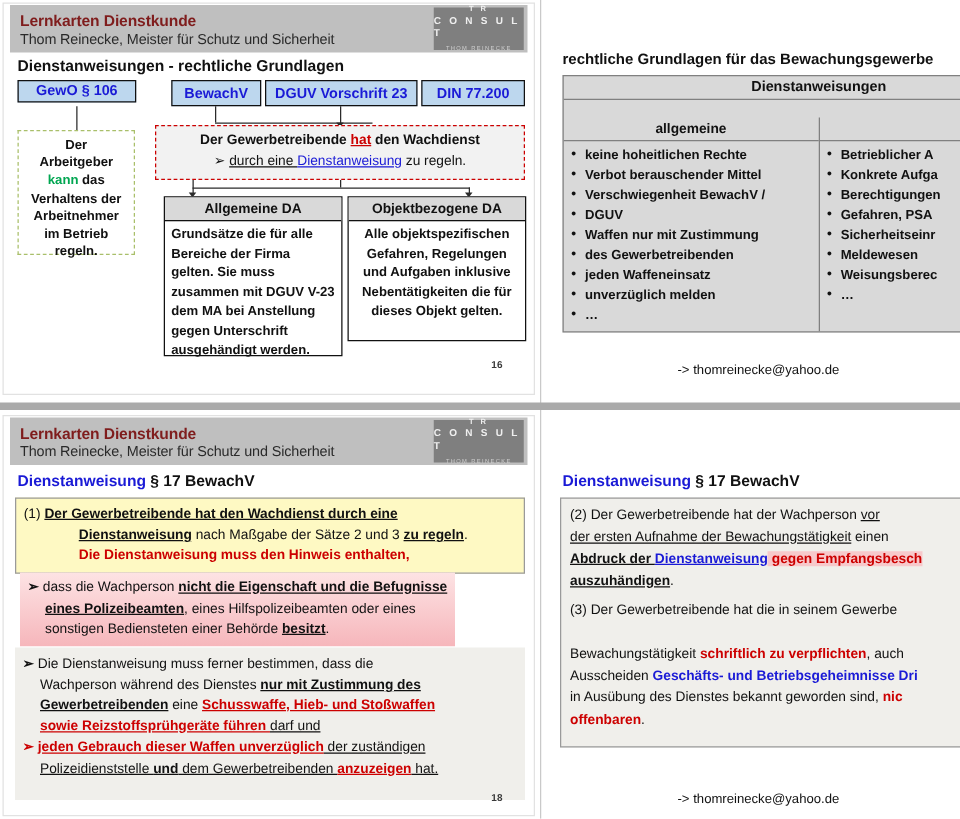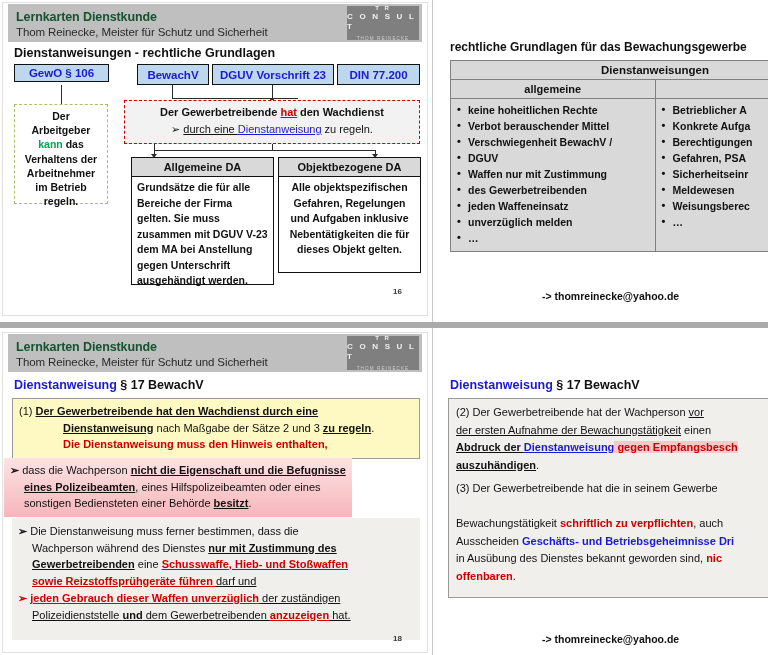--- a/index.html
+++ b/index.html
@@ -55,21 +55,21 @@
     width: 414px; height: 38px;
     background: #bfbfbf;
     display: flex; align-items: stretch;
   }
   .hdr-text {
     flex: 1;
     padding: 3px 0 0 8px;
     display: flex; flex-direction: column; justify-content: center;
   }
   .hdr-t1 {
-    font-size: 12.5px; font-weight: bold; color: #14532d;
+    font-size: 12.5px; font-weight: bold; color: #7f1d1d;
     line-height: 16px; letter-spacing: -0.1px;
   }
   .hdr-t2 {
     font-size: 11.5px; color: #2a2a2a;
     line-height: 15px; letter-spacing: -0.1px;
   }
   .logo {
     width: 72px; margin: 2px 3px 2px 0;
     background: #7f7f7f;
     display: flex; flex-direction: column;
@@ -87,21 +87,21 @@
     font-size: 12.5px; font-weight: bold; color: #111;
   }
 
   .pagenum {
     position: absolute;
     font-size: 8px; font-weight: bold; color: #3a3a3a;
   }
 
   .footer-mail {
     position: absolute;
-    font-size: 10.5px; font-weight: bold; color: #111; text-align: right;
+    font-size: 10.5px; font-weight: normal; color: #111; text-align: right;
   }
 
   
   .fc-box {
     position: absolute;
     border: 1.5px solid #111;
     background: #bdd7ee;
     display: flex; align-items: center; justify-content: center;
     font-size: 11.5px; font-weight: bold; color: #1a1ad6;
     text-align: center;
@@ -173,21 +173,21 @@
     border: 1px solid #808080;
     background: #d9d9d9;
   }
   .rtbl-title {
     text-align: center;
     font-size: 11.5px; font-weight: bold; color: #111;
     padding: 3px 0 3px;
     border-bottom: 1px solid #808080;
   }
   .rtbl-cols { display: flex; }
-  .rtbl-col { flex: 1 1 0; }
+  .rtbl-col { flex: 1 1 0; margin-top: 14px; }
   .rtbl-col + .rtbl-col { border-left: 1px solid #808080; }
   .rtbl-colhead {
     text-align: center;
     font-size: 11px; font-weight: bold; color: #111;
     padding: 3px 0 3px;
     border-bottom: 1px solid #808080;
   }
   .rtbl-list { list-style: none; margin: 0; padding: 4px 4px 4px 6px; }
   .rtbl-list li {
     font-size: 10.5px; font-weight: bold; color: #111;
@@ -388,21 +388,21 @@
 
     <div class="law-box" style="left:12px; top:68px; width:408px;">
       <div class="hang" style="padding-left:22px; text-indent:-22px;">
         <span class="num">(1)</span>
         <b class="ul">Der Gewerbetreibende hat den Wachdienst durch eine</b><br>
         <span style="padding-left:22px; display:inline-block"></span><b class="ul">Dienstanweisung</b><span> nach Maßgabe der Sätze 2 und 3 </span><b class="ul">zu regeln</b><span>.</span><br>
         <span style="padding-left:22px; display:inline-block"></span><span class="red">Die Dienstanweisung muss den Hinweis enthalten,</span>
       </div>
     </div>
 
-    <div class="pink-box" style="left:4px; top:128px; width:348px;">
+    <div class="pink-box" style="left:16px; top:128px; width:348px;">
       <div class="hang">
         <span class="bullet-arrow">➢</span><span>dass die Wachperson </span><b class="ul">nicht die Eigenschaft und die Befugnisse</b><br>
         <b class="ul">eines Polizeibeamten</b><span>, eines Hilfspolizeibeamten oder eines</span><br>
         <span>sonstigen Bediensteten einer Behörde </span><b class="ul">besitzt</b><span>.</span>
       </div>
     </div>
 
     <div class="grey-box" style="left:12px; top:188px; width:408px; height:122px;">
       <div class="hang">
         <span class="bullet-arrow">➢</span><span>Die Dienstanweisung muss ferner bestimmen, dass die</span><br>

